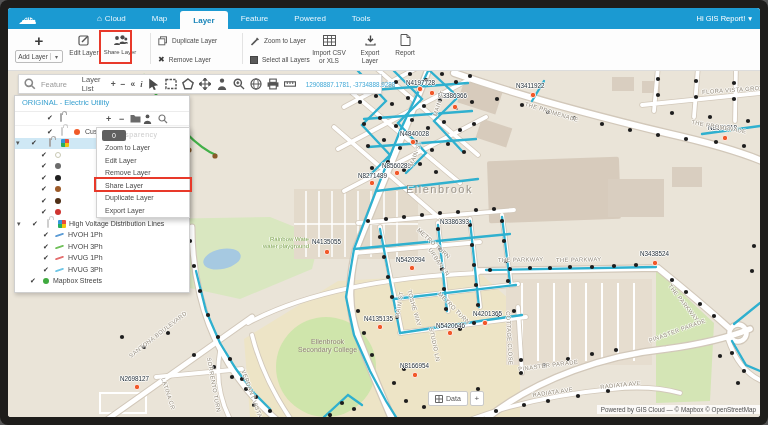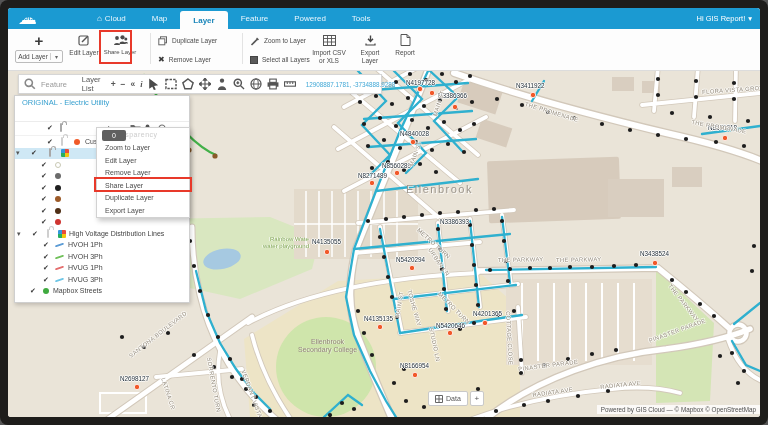--- a/index.html
+++ b/index.html
@@ -50,21 +50,21 @@
   .strip { position:absolute; left:10px; top:66px; width:364px; height:20px; background:#fff; border:1px solid #d6d6d6; box-shadow:0 1px 2px rgba(0,0,0,.12); display:flex; align-items:center; padding:0 5px; gap:5px; z-index:10; font-size:7.5px; color:#777; }
   .strip .sdiv { width:1px; height:12px; background:#e2e2e2; }
   .strip .s-ic { width:12px; height:12px; display:flex; align-items:center; justify-content:center; color:#555; cursor:pointer; flex:0 0 auto; }
   .strip .txt-ic { font-size:8.5px; color:#555; font-weight:bold; cursor:pointer; }
   .coords { font-size:6.3px; color:#41a8d6; white-space:nowrap; }
   .icon-bars { width:9px; height:8px; border-top:2px solid #5a5a5a; border-bottom:2px solid #5a5a5a; position:relative; }
   .icon-bars::after { content:''; position:absolute; left:0; right:0; top:1.5px; border-top:2px solid #5a5a5a; }
 
   
   .panel { position:absolute; left:6px; top:87px; width:176px; background:#fff; border:1px solid #cfcfcf; box-shadow:1px 2px 4px rgba(0,0,0,.18); z-index:11; font-size:7px; color:#444; padding-bottom:5px; }
-  .lp-header { height:26px; line-height:13px; padding-left:7px; color:#38a0cf; font-size:7.5px; border-bottom:1px solid #ececec; }
+  .lp-header { height:16px; line-height:13px; padding-left:7px; color:#38a0cf; font-size:7.5px; border-bottom:1px solid #ececec; }
   .lp-tools { position:relative; height:14px; border-bottom:1px solid #f1f1f1; }
   .lp-tools > * { position:absolute; top:2px; }
   .lp-row { position:relative; height:11.5px; }
   .lp-row.sel { background:#cfe8f5; }
   .lp-row > * { position:absolute; top:1.5px; }
   .tick { font-size:7px; color:#3c3c3c; line-height:8px; }
   .caret { font-size:7px; color:#555; line-height:8px; }
   .icon-lock { width:7px; height:5px; border:1px solid #a8a8a8; border-radius:1px; background:#d6d6d6; position:relative; margin-top:3px; }
   .icon-lock::before { content:''; position:absolute; left:1px; top:-3.5px; width:3px; height:3px; border:1px solid #a8a8a8; border-bottom:none; border-radius:3px 3px 0 0; }
   .sym-dot { width:6px; height:6px; border-radius:50%; margin-top:1px; }

